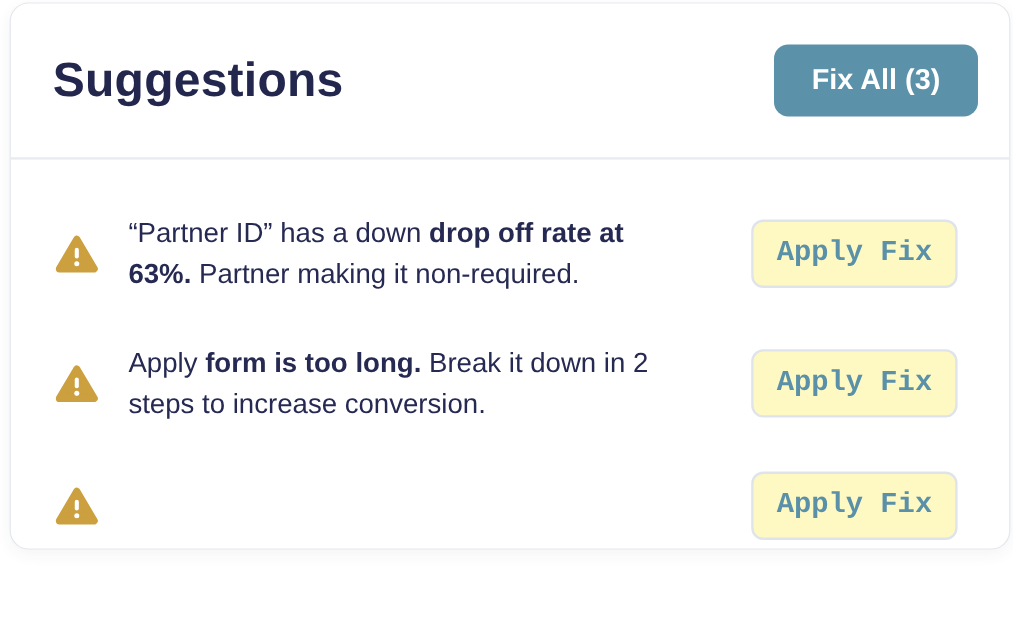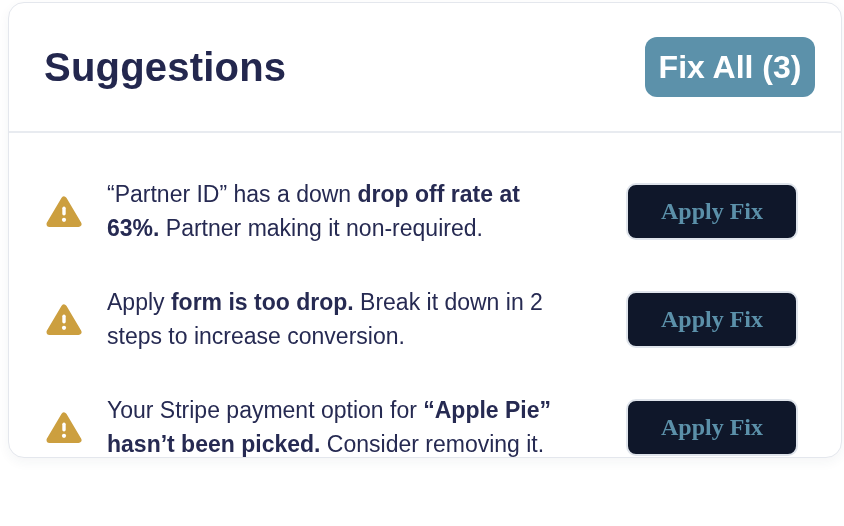--- a/index.html
+++ b/index.html
@@ -32,21 +32,21 @@
     letter-spacing: 0.2px;
     color: #23274e;
   }
   .fix-all-btn {
     width: 170px; height: 60px;
     border: none;
     border-radius: 12px;
     background: #5c91aa;
     color: #ffffff;
     font-family: "Liberation Sans", sans-serif;
-    font-size: 32px;
+    font-size: 24px;
     font-weight: 700;
     cursor: pointer;
   }
   .divider {
     height: 2px;
     background: #e8ebf0;
     width: 100%;
   }
   .suggestion-list {
     padding: 44px 43px 0 37px;
@@ -68,25 +68,25 @@
     font-size: 23px;
     line-height: 34px;
     color: #262a52;
   }
   .suggestion-text .b {
     font-weight: 700;
   }
   .apply-fix-btn {
     margin-left: auto;
     width: 172px; height: 57px;
-    background: #0f172a;
+    background: #fef9c3;
     border: 2px solid #dfe4eb;
     border-radius: 10px;
     color: #5b90a9;
-    font-family: Liberation Serif, serif;
+    font-family: Liberation Mono, monospace;
     font-size: 24px;
     font-weight: 700;
     cursor: pointer;
   }
 </style>
 </head>
 <body>
 
 <div class="card">
 
@@ -108,28 +108,27 @@
       <div class="suggestion-text"><span>“Partner ID” has a down </span><span class="b">drop off rate at 63%.</span><span> Partner making it non-required.</span></div>
       <button class="apply-fix-btn">Apply Fix</button>
     </div>
 
     <div class="suggestion-row">
       <svg class="warn-icon" viewBox="0 0 36 33">
         <path d="M18 4.5 L32.5 29 L3.5 29 Z" fill="#cc9f3f" stroke="#cc9f3f" stroke-width="6" stroke-linejoin="round"></path>
         <rect x="16.3" y="11.5" width="3.4" height="9" rx="1.7" fill="#ffffff"></rect>
         <circle cx="18" cy="24.8" r="2.1" fill="#ffffff"></circle>
       </svg>
-      <div class="suggestion-text"><span>Apply </span><span class="b">form is too drop.</span><span> Break it down in 2 steps to increase conversion.</span></div>
+      <div class="suggestion-text"><span>Apply </span><span class="b">form is too long.</span><span> Break it down in 2 steps to increase conversion.</span></div>
       <button class="apply-fix-btn">Apply Fix</button>
     </div>
 
     <div class="suggestion-row">
       <svg class="warn-icon" viewBox="0 0 36 33">
         <path d="M18 4.5 L32.5 29 L3.5 29 Z" fill="#cc9f3f" stroke="#cc9f3f" stroke-width="6" stroke-linejoin="round"></path>
         <rect x="16.3" y="11.5" width="3.4" height="9" rx="1.7" fill="#ffffff"></rect>
         <circle cx="18" cy="24.8" r="2.1" fill="#ffffff"></circle>
       </svg>
-      <div class="suggestion-text"><span>Your Stripe payment option for </span><span class="b">“Apple Pie” hasn’t been picked.</span><span> Consider removing it.</span></div>
       <button class="apply-fix-btn">Apply Fix</button>
     </div>
 
   </div>
 </div>
 
 </body></html>

